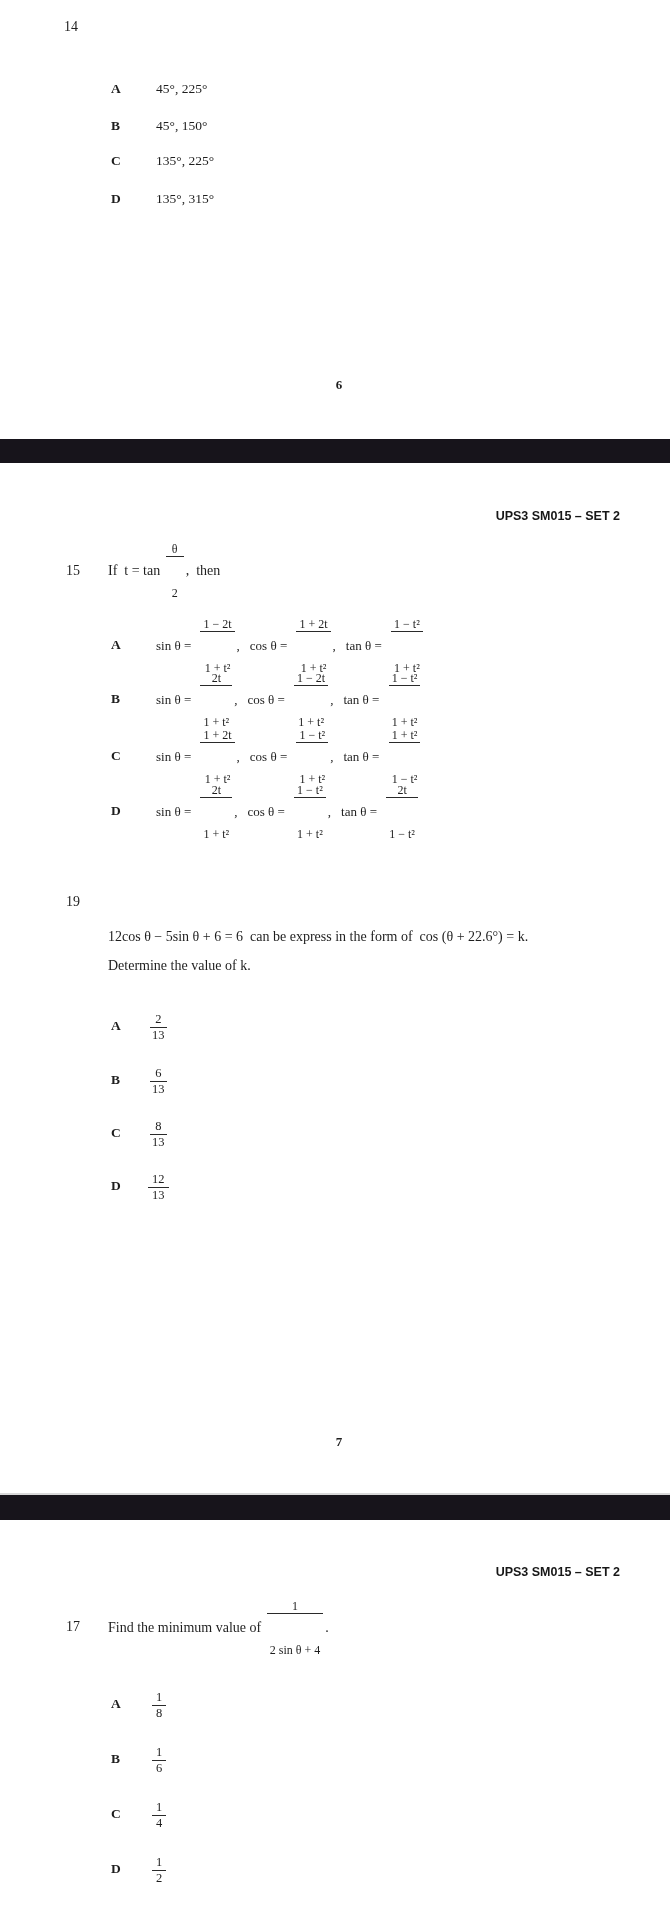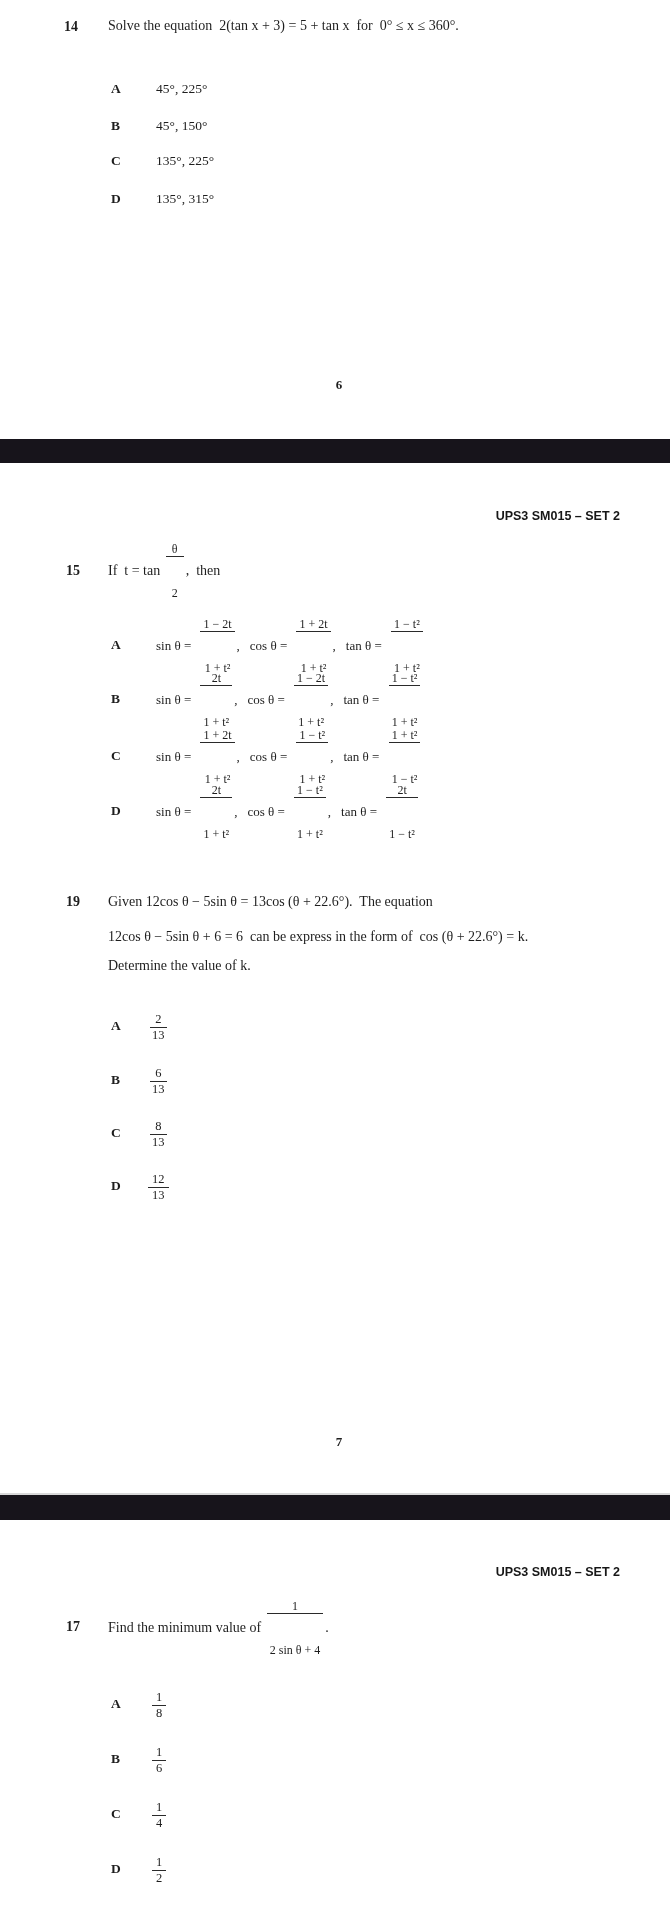--- a/index.html
+++ b/index.html
@@ -1,20 +1,20 @@
 <!DOCTYPE html>
 <html><head>
 <meta charset="utf-8">
 <style>
   html,body{margin:0;padding:0;background:#ffffff;}
   .doc{
     position:relative;width:670px;height:1927px;background:#ffffff;
     font-family:"Liberation Serif",serif;color:#1e1e1e;overflow:hidden;
   }
-  .qnum{position:absolute;font-weight:bold;font-size:14px;white-space:pre;}
+  .qnum{position:absolute;font-weight:normal;font-size:14px;white-space:pre;}
   .qtext{position:absolute;font-size:14px;white-space:pre;}
   .opt-letter{position:absolute;font-weight:bold;font-size:13.5px;}
   .opt-value{position:absolute;font-size:13.5px;white-space:pre;}
   .mrow{position:absolute;display:flex;align-items:center;white-space:pre;font-size:14px;}
   .mrow.small{font-size:13px;}
   .frac{display:inline-block;text-align:center;font-size:12px;line-height:1.2;margin:0 2px;vertical-align:middle;}
   .frac .num{display:block;border-bottom:1px solid #2a2a2a;padding:0 3px;}
   .frac .den{display:block;padding:0 3px;}
   .fn-label{margin-right:4px;}
   .sep{margin-right:10px;}
@@ -28,21 +28,20 @@
     font-family:"Liberation Sans",sans-serif;font-weight:bold;font-size:12.5px;color:#171717;
   }
   .pagenum{position:absolute;left:0;width:678px;text-align:center;font-weight:bold;font-size:13px;}
 </style>
 </head>
 <body>
 
 <div class="doc">
 
   <span class="qnum" style="left:64px;top:19px">14</span>
-  <span class="qtext" style="left:108px;top:18px">Solve the equation  2(tan x + 3) = 5 + tan x  for  0° ≤ x ≤ 360°.</span>
 
   <span class="opt-letter" style="left:111px;top:81px">A</span>
   <span class="opt-value" style="left:156px;top:81px">45°, 225°</span>
 
   <span class="opt-letter" style="left:111px;top:118px">B</span>
   <span class="opt-value" style="left:156px;top:118px">45°, 150°</span>
 
   <span class="opt-letter" style="left:111px;top:153px">C</span>
   <span class="opt-value" style="left:156px;top:153px">135°, 225°</span>
 
@@ -143,21 +142,20 @@
     </span>
     <span class="sep">,</span>
     <span class="fn-label">tan θ = </span>
     <span class="frac">
       <span class="num">2t</span>
       <span class="den">1 − t²</span>
     </span>
   </div>
 
   <span class="qnum" style="left:66px;top:894px">19</span>
-  <span class="qtext" style="left:108px;top:894px">Given 12cos θ − 5sin θ = 13cos (θ + 22.6°).  The equation</span>
   <span class="qtext" style="left:108px;top:929px">12cos θ − 5sin θ + 6 = 6  can be express in the form of  cos (θ + 22.6°) = k.</span>
   <span class="qtext" style="left:108px;top:958px">Determine the value of k.</span>
 
   <span class="opt-letter" style="left:111px;top:1018px">A</span>
   <div class="opt-frac" style="left:150px;top:1012px">
     <span class="num">2</span>
     <span class="den">13</span>
   </div>
 
   <span class="opt-letter" style="left:111px;top:1072px">B</span>

